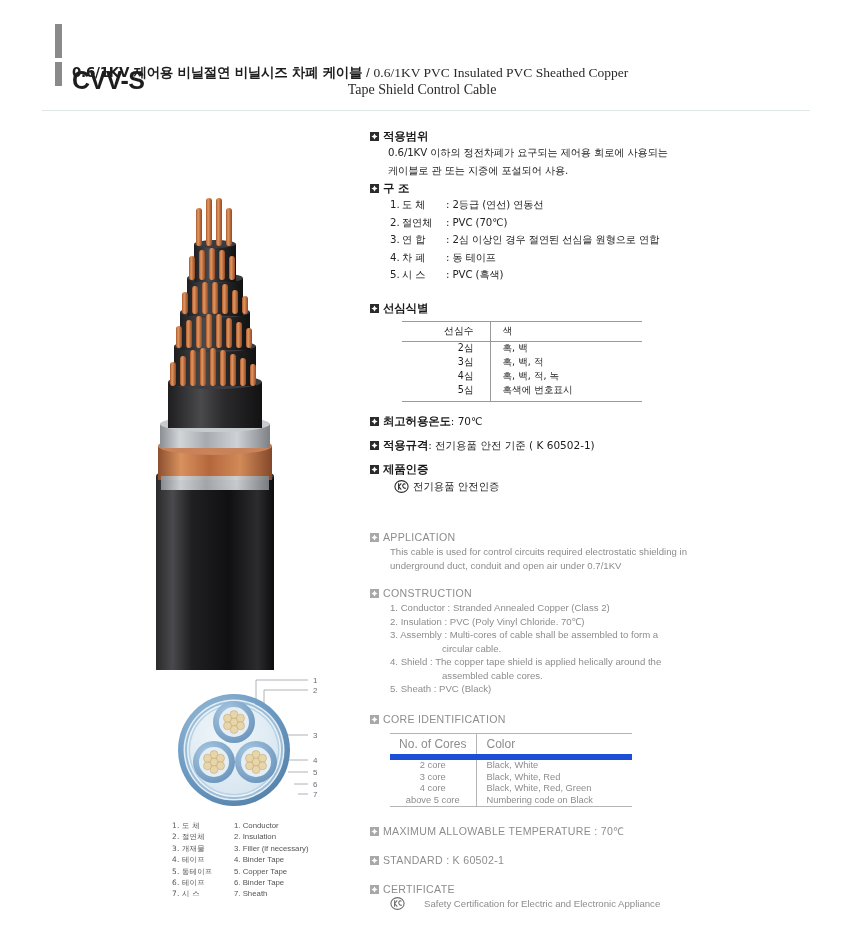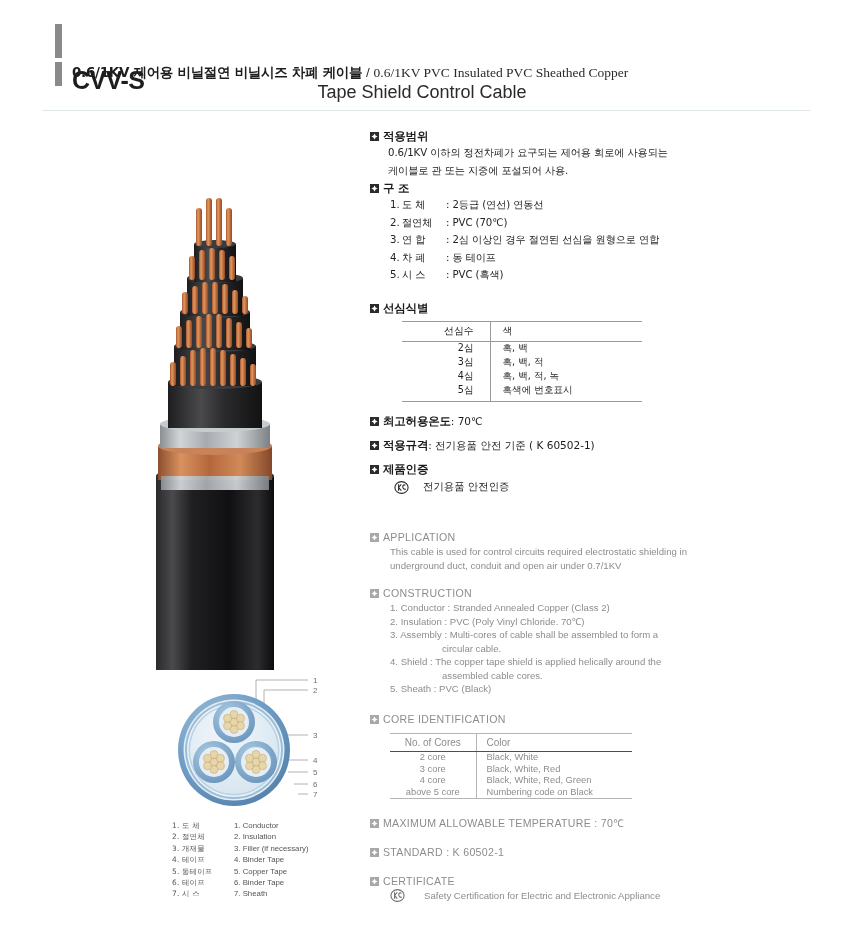--- a/index.html
+++ b/index.html
@@ -27,22 +27,22 @@
   }
   .hdr-sub {
     position: absolute; left: 72px; top: 62px; width: 700px;
     font-size: 13.5px; color: #1d1d1d; line-height: 20px;
   }
   .hdr-sub .ko { font-weight: bold; font-family: "DejaVu Sans", sans-serif; letter-spacing: -0.3px; }
   .hdr-sub .sl { font-weight: normal; color: #333; }
   .hdr-sub .en { font-family: "Liberation Serif", serif; font-size: 13.5px; color: #2a2a2a; }
   .hdr-sub-2 {
     position: absolute; left: 72px; top: 82px; width: 700px;
-    text-align: center; font-family: Liberation Sans, sans-serif;
-    font-size: 18px; color: #2a2a2a;
+    text-align: center; font-family: Liberation Serif, serif;
+    font-size: 14px; color: #2a2a2a;
   }
   .hdr-rule {
     position: absolute; left: 42px; top: 110px; width: 768px; height: 1px;
     background: #dfe8e6;
   }
 
   
   .left-col { position: absolute; left: 0; top: 120px; width: 370px; height: 820px; }
 
   
@@ -71,21 +71,21 @@
 
   
   .ko-sec { font-family: "DejaVu Sans", sans-serif; color: #1a1a1a; }
   .ko-h { font-size: 11.5px; font-weight: bold; letter-spacing: -0.2px; line-height: 16px; margin-top: 0; }
   .ko-h .lbl { font-weight: bold; }
   .ko-h .val { font-weight: normal; font-size: 10.5px; letter-spacing: 0; }
   .ko-p { font-size: 10.2px; line-height: 18px; margin-left: 18px; letter-spacing: -0.1px; color: #232323; }
   .ko-li { font-size: 10.2px; line-height: 17.5px; margin-left: 20px; letter-spacing: -0.1px; color: #232323; }
   .ko-li .num { display: inline-block; width: 12px; }
   .ko-li .nm { display: inline-block; width: 44px; }
-  .ko-cert { font-size: 10.4px; margin-left: 24px; margin-top: 3px; display: flex; align-items: flex-end; gap: 14px; }
+  .ko-cert { font-size: 10.4px; margin-left: 24px; margin-top: 3px; display: flex; align-items: flex-start; gap: 4px; }
 
   
   .kc { display: inline-block; width: 15px; height: 13px; }
   .kc svg { display: block; }
 
   
   .ko-tbl { margin-left: 32px; margin-top: 5px; width: 240px; font-family: "DejaVu Sans", sans-serif; }
   .ko-tbl table { border-collapse: collapse; width: 100%; font-size: 9.6px; }
   .ko-tbl th {
     font-weight: normal; padding: 3px 0 3px 0; text-align: center;
@@ -103,22 +103,22 @@
   .en-h { font-size: 10.6px; letter-spacing: 0.3px; color: #8d8d8d; line-height: 15px; }
   .en-p { font-size: 9.6px; line-height: 13.5px; margin-left: 20px; color: #8d8d8d; }
   .en-li { font-size: 9.6px; line-height: 13.5px; margin-left: 20px; color: #8d8d8d; }
   .en-li .cont { display: block; margin-left: 52px; }
   .en-cert { font-size: 9.6px; margin-left: 20px; display: flex; align-items: center; gap: 19px; color: #8d8d8d; }
 
   
   .en-tbl { margin-left: 20px; margin-top: 6px; width: 242px; }
   .en-tbl table { border-collapse: collapse; width: 100%; font-size: 9.3px; color: #8d8d8d; }
   .en-tbl th {
-    font-weight: normal; padding: 3px 0; text-align: center; font-size: 10px;
-    border-top: 1px solid #b5b5b5; border-bottom: 1px solid #1d4ed8; color: #8d8d8d;
+    font-weight: normal; padding: 3px 0; text-align: center; font-size: 12px;
+    border-top: 1px solid #b5b5b5; border-bottom: 6px solid #1d4ed8; color: #8d8d8d;
   }
   .en-tbl td { padding: 0.8px 0; }
   .en-tbl .c1 { width: 86px; text-align: center; }
   .en-tbl .c2 { text-align: left; padding-left: 10px; border-left: 1px solid #b5b5b5; }
   .en-tbl th.c2 { border-left: 1px solid #b5b5b5; }
   .en-tbl .btm { border-top: 1px solid #b5b5b5; height: 1px; font-size: 0; line-height: 0; }
 </style>
 </head>
 <body>
 

